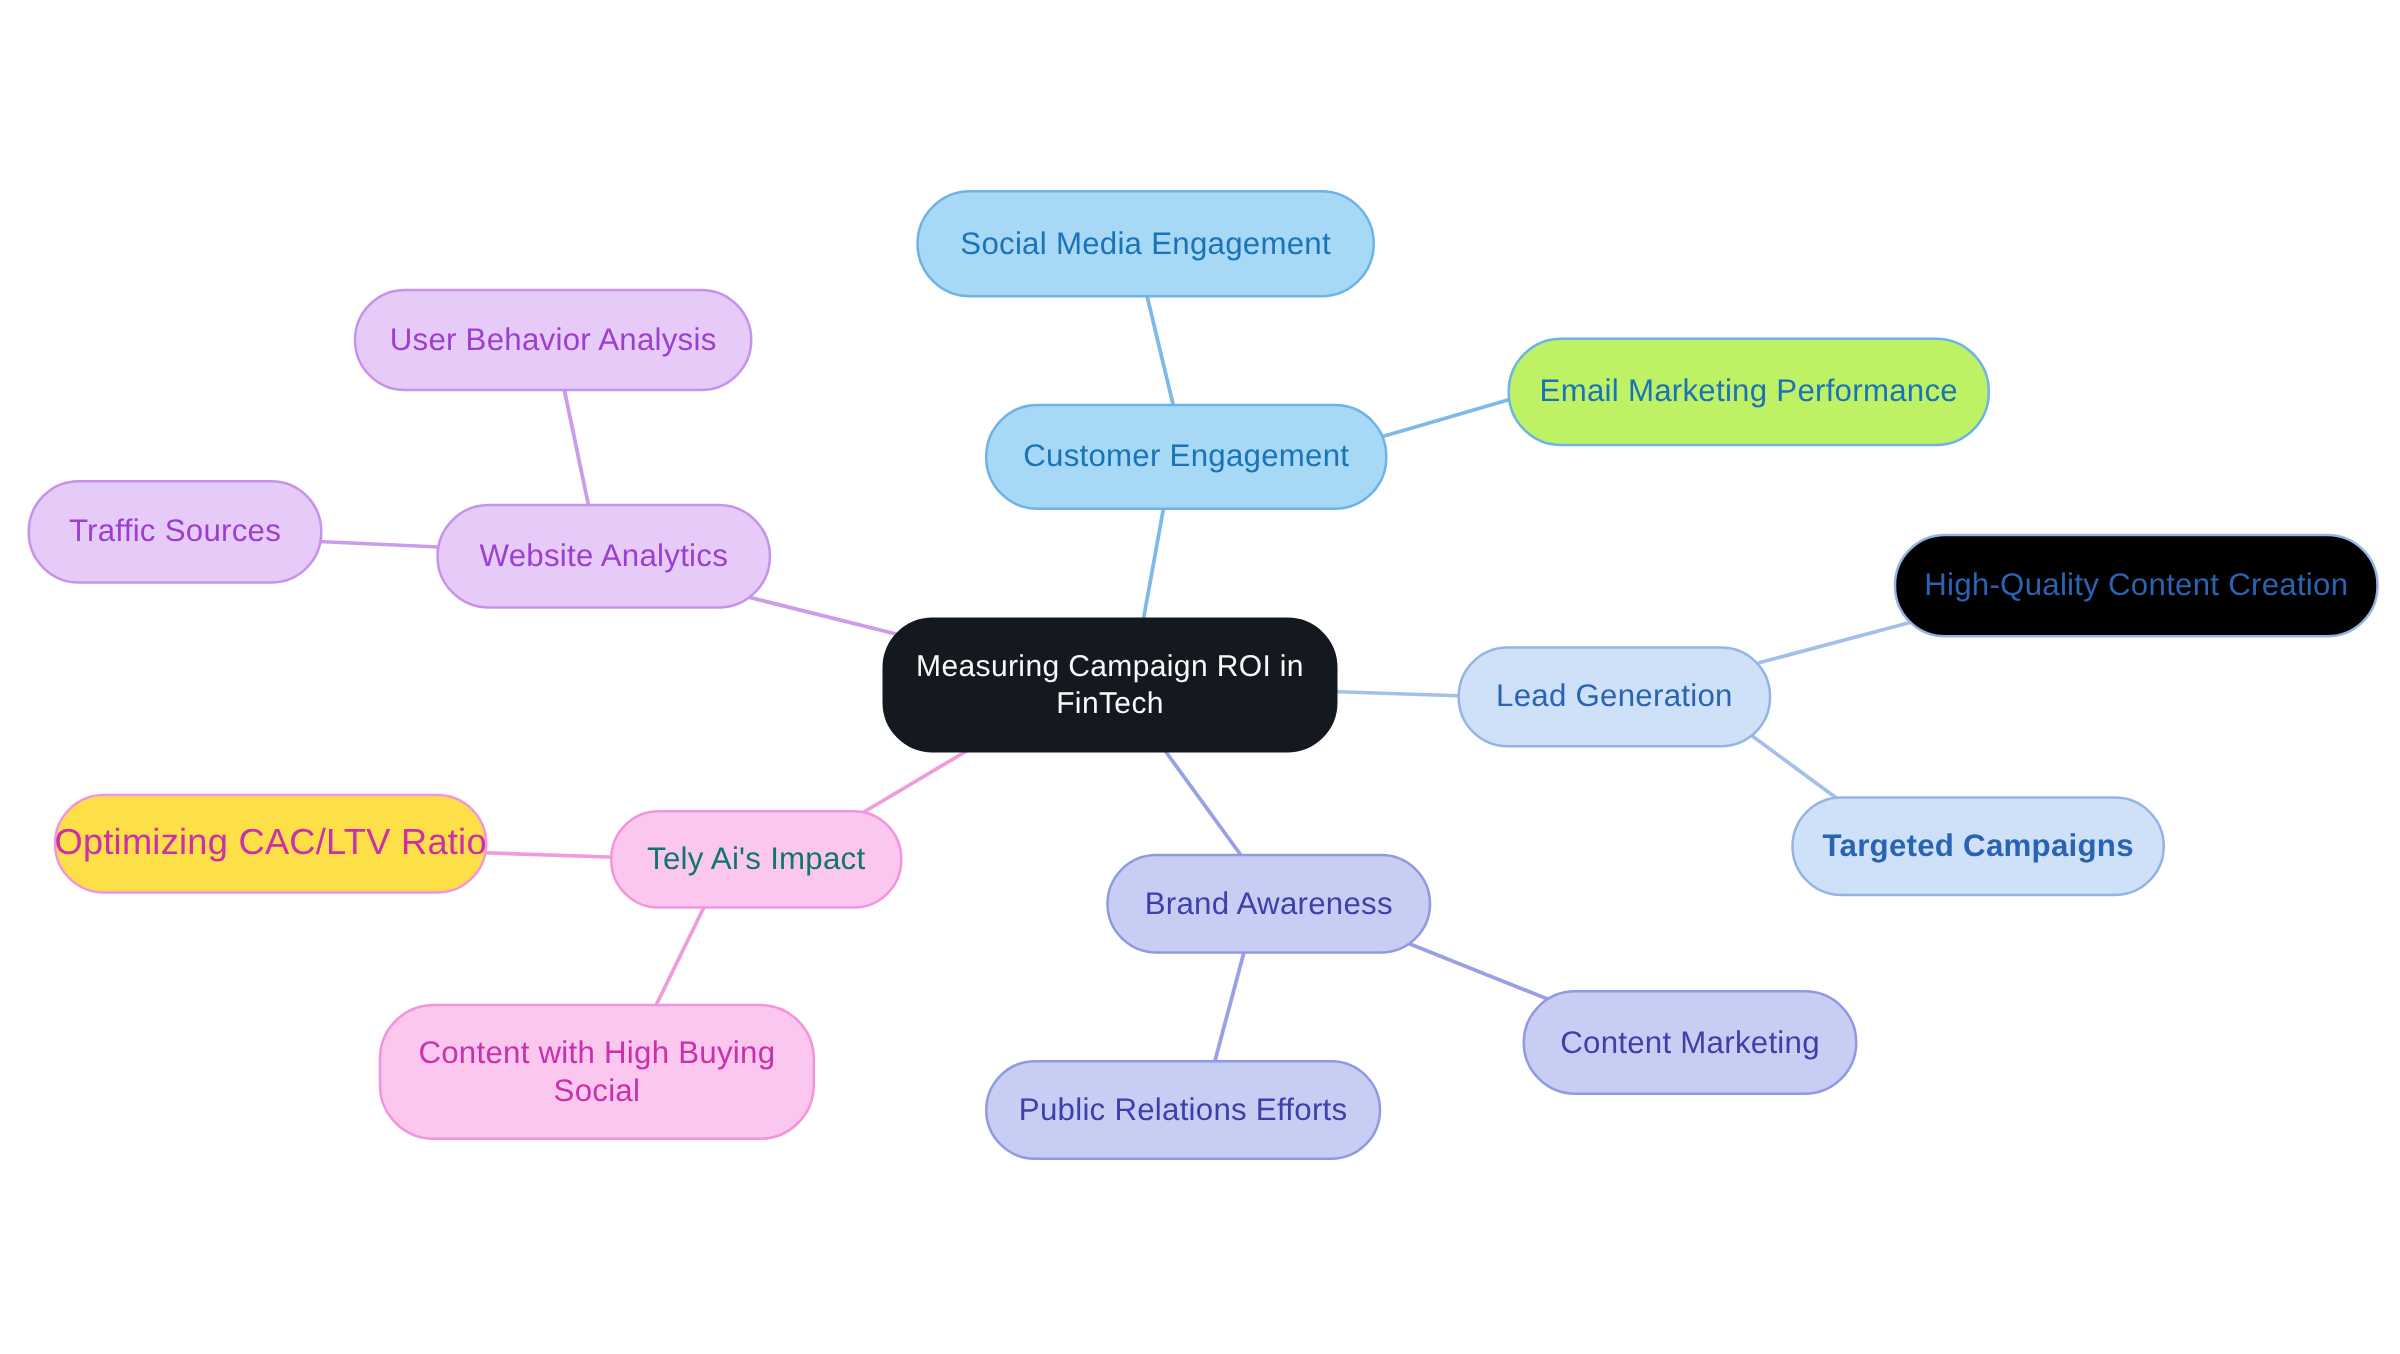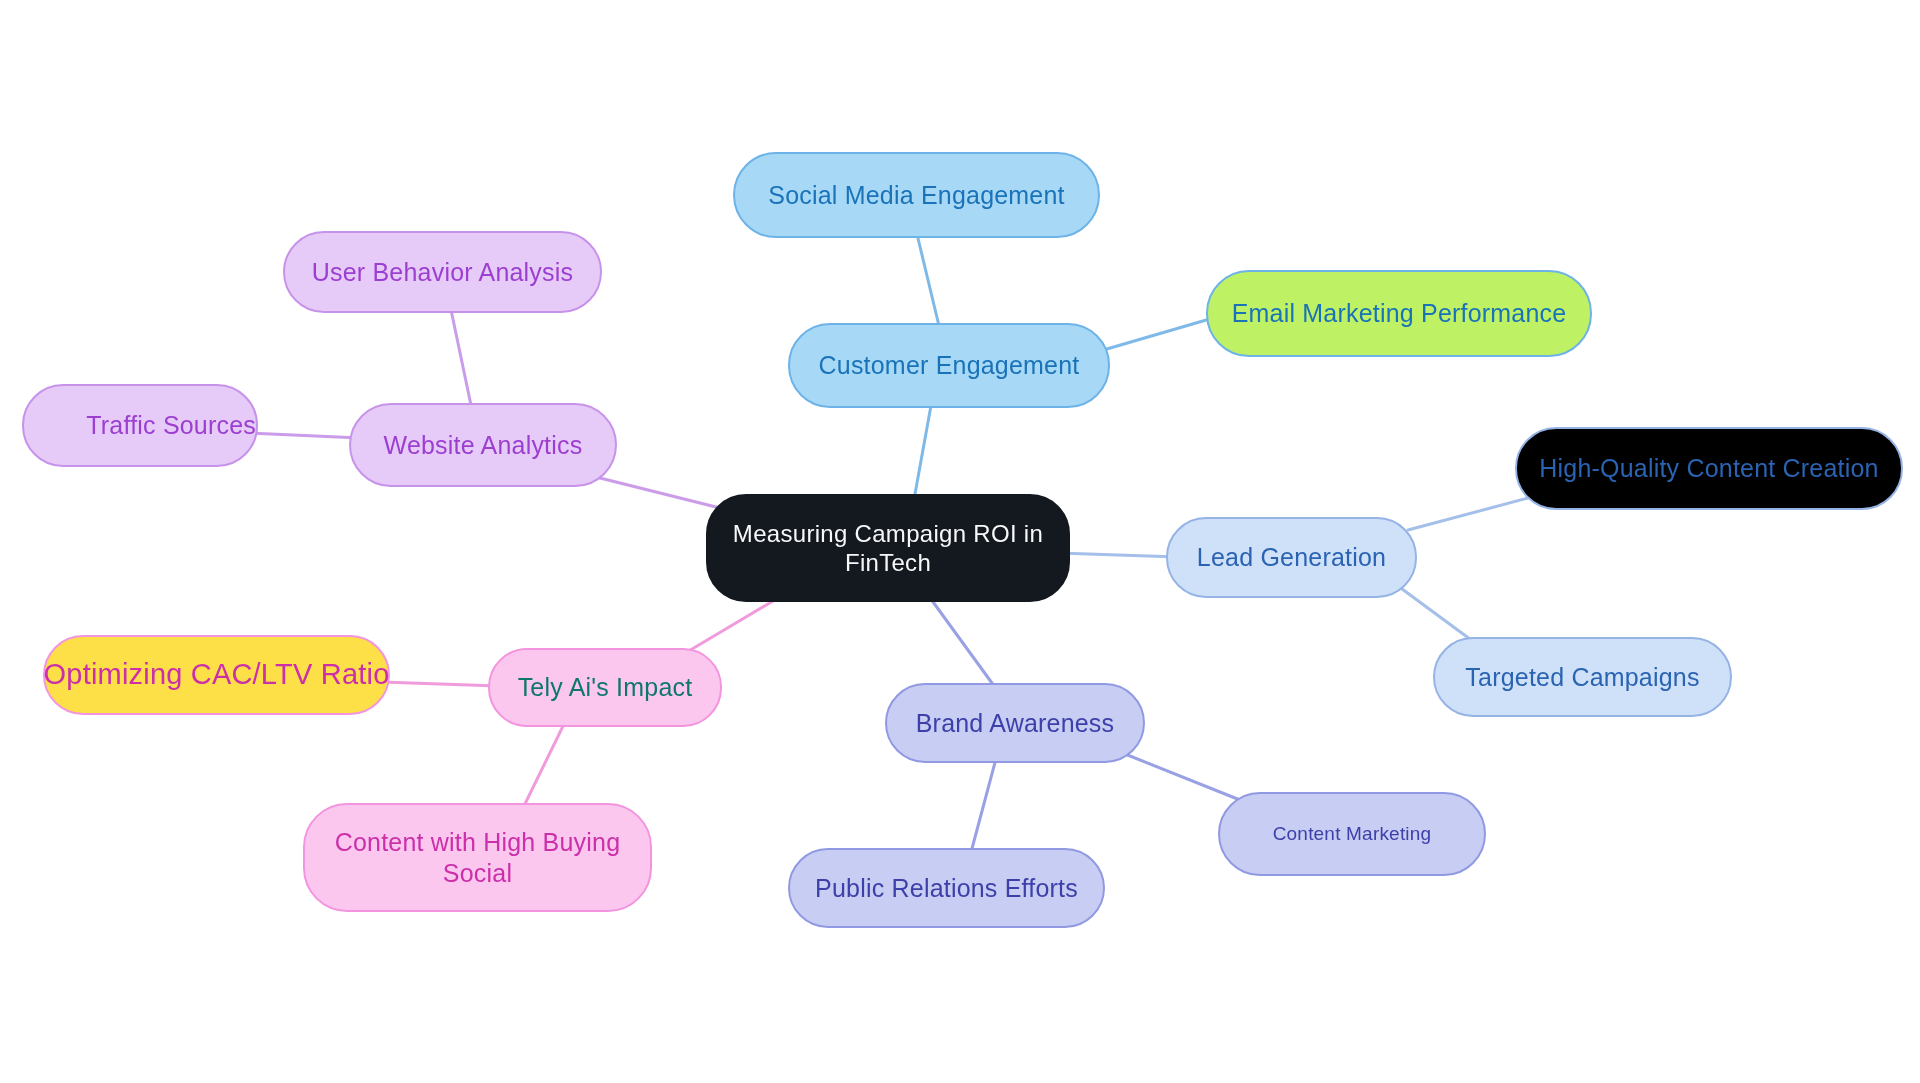--- a/index.html
+++ b/index.html
@@ -87,45 +87,45 @@
   </div>
 
   <div class="node" style="left: 1166px; top: 517px; width: 251px; height: 81px; background: rgb(207, 225, 249); border-color: rgb(149, 179, 229); color: rgb(42, 99, 178); border-radius: 40px; font-size: 25px;">
     <span>Lead Generation</span>
   </div>
 
   <div class="node" style="left: 1515px; top: 427px; width: 388px; height: 83px; background: #000000; border-color: rgb(149, 179, 229); color: rgb(42, 99, 178); border-radius: 41px; font-size: 25px;">
     <span>High-Quality Content Creation</span>
   </div>
 
-  <div class="node" style="left: 1433px; top: 637px; width: 299px; height: 80px; background: rgb(207, 225, 249); border-color: rgb(149, 179, 229); color: rgb(42, 99, 178); border-radius: 40px; font-size: 25px;">
+  <div class="node" style="left: 1433px; top: 637px; width: 299px; height: 80px; background: rgb(207, 225, 249); border-color: rgb(149, 179, 229); color: rgb(42, 99, 178); border-radius: 40px; font-size: 25px; font-weight: bold;">
     <span>Targeted Campaigns</span>
   </div>
 
   <div class="node" style="left: 885px; top: 683px; width: 260px; height: 80px; background: rgb(200, 205, 243); border-color: rgb(144, 153, 226); color: rgb(61, 64, 169); border-radius: 40px; font-size: 25px;">
     <span>Brand Awareness</span>
   </div>
 
   <div class="node" style="left: 788px; top: 848px; width: 317px; height: 80px; background: rgb(200, 205, 243); border-color: rgb(144, 153, 226); color: rgb(61, 64, 169); border-radius: 40px; font-size: 25px;">
     <span>Public Relations Efforts</span>
   </div>
 
-  <div class="node" style="left: 1218px; top: 792px; width: 268px; height: 84px; background: rgb(200, 205, 243); border-color: rgb(144, 153, 226); color: rgb(61, 64, 169); border-radius: 42px; font-size: 19px;">
+  <div class="node" style="left: 1218px; top: 792px; width: 268px; height: 84px; background: rgb(200, 205, 243); border-color: rgb(144, 153, 226); color: rgb(61, 64, 169); border-radius: 42px; font-size: 25px;">
     <span>Content Marketing</span>
   </div>
 
   <div class="node" style="left: 349px; top: 403px; width: 268px; height: 84px; background: rgb(230, 203, 248); border-color: rgb(199, 147, 234); color: rgb(156, 63, 208); border-radius: 42px; font-size: 25px;">
     <span>Website Analytics</span>
   </div>
 
   <div class="node" style="left: 283px; top: 231px; width: 319px; height: 82px; background: rgb(230, 203, 248); border-color: rgb(199, 147, 234); color: rgb(156, 63, 208); border-radius: 41px; font-size: 25px;">
     <span>User Behavior Analysis</span>
   </div>
 
-  <div class="node" style="left: 22px; top: 384px; width: 236px; height: 83px; background: rgb(230, 203, 248); border-color: rgb(199, 147, 234); color: rgb(156, 63, 208); border-radius: 41px; font-size: 25px; justify-content: flex-end;">
+  <div class="node" style="left: 22px; top: 384px; width: 236px; height: 83px; background: rgb(230, 203, 248); border-color: rgb(199, 147, 234); color: rgb(156, 63, 208); border-radius: 41px; font-size: 25px;">
     <span>Traffic Sources</span>
   </div>
 
   <div class="node" style="left: 488px; top: 648px; width: 234px; height: 79px; background: rgb(251, 199, 239); border-color: rgb(243, 149, 222); color: #0f766e; border-radius: 39px; font-size: 25px;">
     <span>Tely Ai's Impact</span>
   </div>
 
   <div class="node" style="left: 43px; top: 635px; width: 347px; height: 80px; background: #fde047; border-color: rgb(243, 149, 222); color: rgb(203, 47, 169); border-radius: 40px; font-size: 29px;">
     <span>Optimizing CAC/LTV Ratio</span>
   </div>

